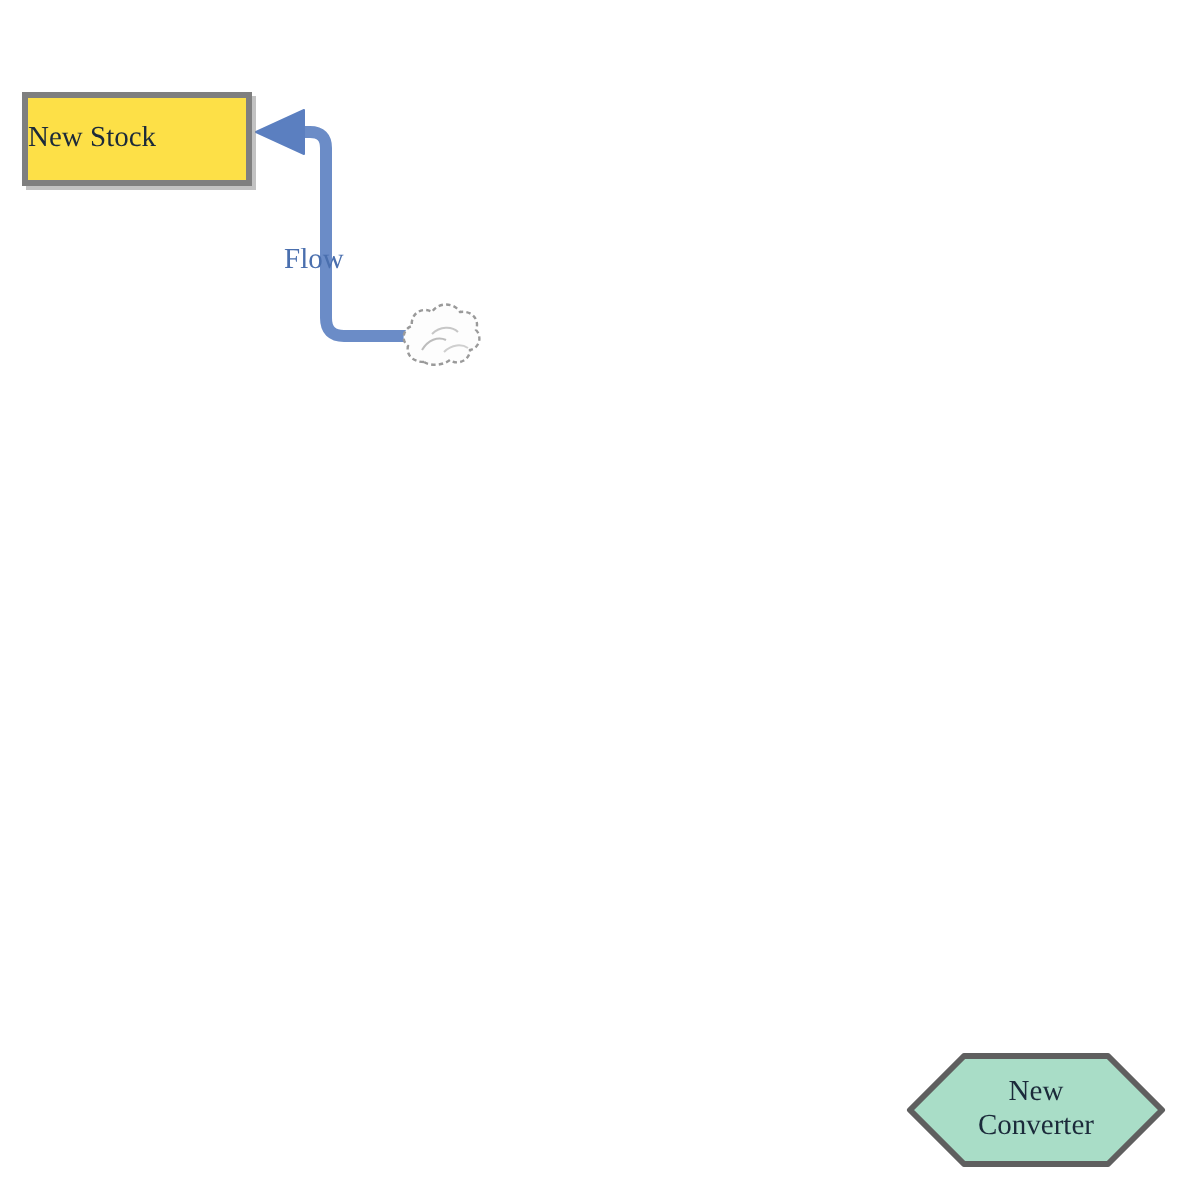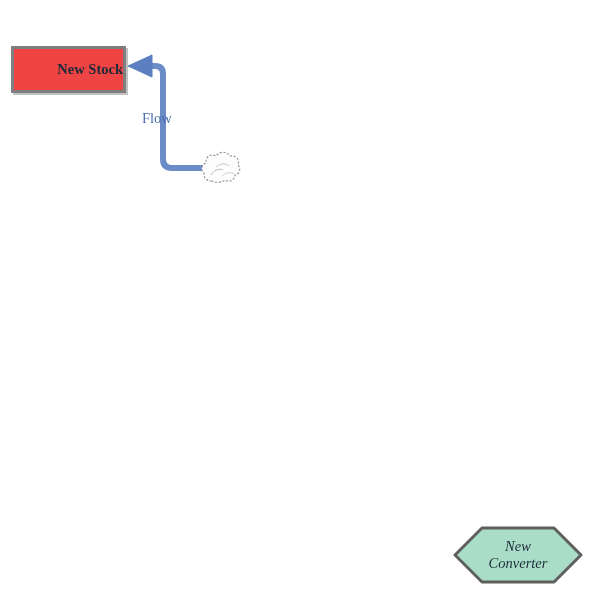--- a/index.html
+++ b/index.html
@@ -16,29 +16,28 @@
     width: 598px;
     height: 600px;
     background: #ffffff;
     overflow: hidden;
   }
 
   
   .stock {
     position: absolute;
     box-sizing: border-box;
-    background: #ef4444;
+    background: #fde047;
     border: 3px solid #7f7f7f;
     display: flex;
     align-items: center;
-    justify-content: flex-end;
+    justify-content: flex-start;
     text-align: center;
     color: #1b2a3a;
     line-height: 1.12;
-    font-weight: bold;
   }
   .stock.shadowed {
     box-shadow: 2px 2px 0 rgba(120,120,120,0.45);
   }
   #stock-new-stock {
     left: 11px;
     top: 46px;
     width: 115px;
     height: 47px;
     font-size: 14.5px;
@@ -92,41 +91,40 @@
     color: #1b2a3a;
     line-height: 1.18;
     font-size: 14.5px;
     pointer-events: none;
   }
   #converter-new-converter {
     left: 452px;
     top: 525px;
     width: 132px;
     height: 60px;
-    font-style: italic;
   }
 
   
   #flow-layer {
     position: absolute;
     left: 0;
     top: 0;
     width: 598px;
     height: 600px;
     pointer-events: none;
   }
   .flow-label {
     position: absolute;
     color: #4a6fae;
     font-size: 14.5px;
     white-space: nowrap;
   }
   #flow-label-flow {
     left: 142px;
-    top: 110px;
+    top: 122px;
   }
 </style>
 </head>
 <body>
 
 <div id="canvas">
 
   <svg id="flow-layer" viewBox="0 0 598 600" width="598" height="600" xmlns="http://www.w3.org/2000/svg">
 
     <g>

